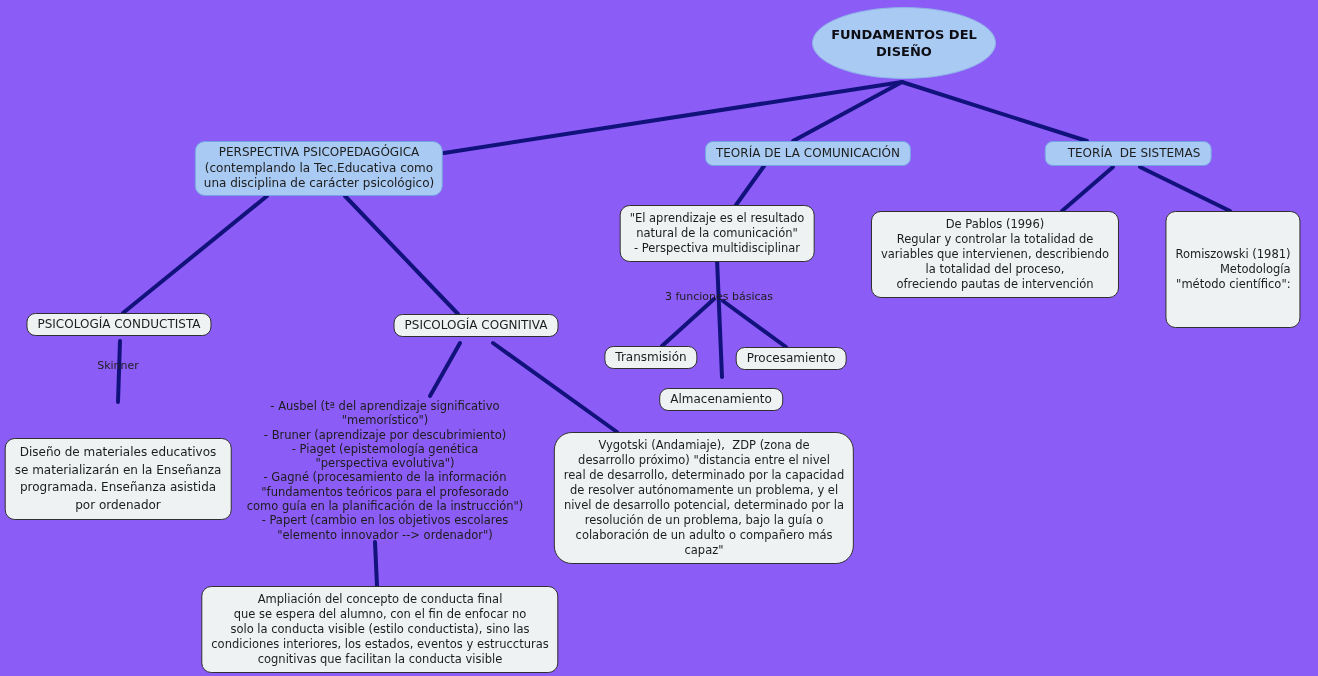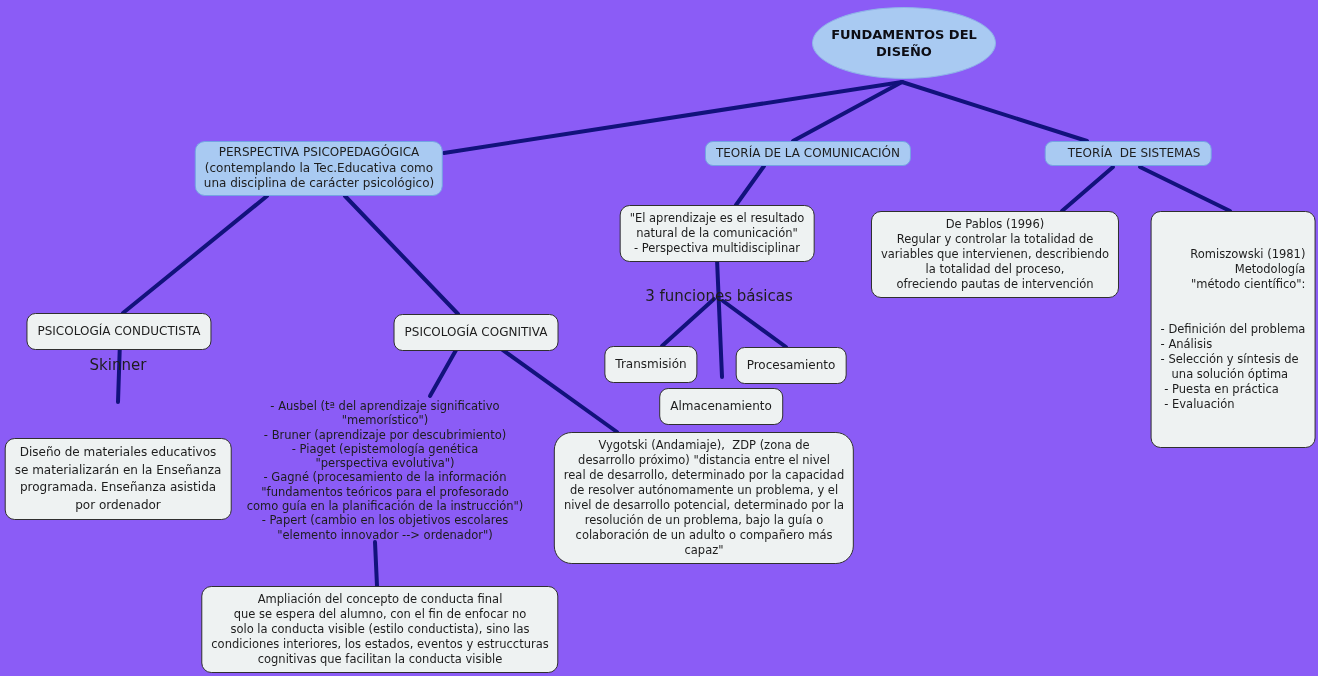--- a/index.html
+++ b/index.html
@@ -3,29 +3,29 @@
 <meta charset="utf-8">
 <style>
   html,body{margin:0;padding:0;background:#ffffff;}
   body{font-family:"DejaVu Sans","Liberation Sans",sans-serif;color:#1d1d1d;}
   #canvas{position:relative;width:1318px;height:676px;background:#8b5cf6;overflow:hidden;}
   #wires{position:absolute;left:0;top:0;width:1318px;height:676px;}
   .node{position:absolute;transform:translateX(-50%);box-sizing:border-box;
         white-space:pre;text-align:center;font-size:11.5px;line-height:15px;}
   .box{background:#eef2f2;border:1.6px solid #2f2f2f;border-radius:10px;padding:5px 9px;}
   .box-sm{background:#eef2f2;border:1.6px solid #2f2f2f;border-radius:9px;
-          padding:9px 10px;font-size:12px;line-height:17px;}
+          padding:2px 10px;font-size:12px;line-height:17px;}
   .blue{background:#a9caf2;border:1.6px solid #74a3e3;border-radius:8px;
         padding:2px 10px;font-size:12px;line-height:19px;}
   .blue-multi{background:#a9caf2;border:1.6px solid #74a3e3;border-radius:10px;
         padding:3px 8px;font-size:12px;line-height:15.5px;}
   .ellipse{background:#a9caf2;border:1.6px solid #8fb4e8;border-radius:50%;
         width:184px;height:72px;display:flex;align-items:center;justify-content:center;
         font-weight:bold;font-size:13px;line-height:17px;color:#0d0d14;}
-  .label{background:transparent;font-size:15px;line-height:15px;}
+  .label{background:transparent;font-size:11px;line-height:15px;}
   .lh18{line-height:17.5px;font-size:12px;}
   .rz-items{text-align:left;white-space:pre;}
   .rz-header{text-align:right;white-space:pre;}
 </style>
 </head>
 <body>
 
 <div id="canvas">
 
   <svg id="wires" viewBox="0 0 1318 676" xmlns="http://www.w3.org/2000/svg">
@@ -68,26 +68,20 @@
   <div class="node box" style="left:995px;top:211px;">De Pablos (1996)
 Regular y controlar la totalidad de
 variables que intervienen, describiendo
 la totalidad del proceso,
 ofreciendo pautas de intervención</div>
 
   <div class="node box" style="left:1233px;top:211px;">
     <div class="rz-header">Romiszowski (1981)
 Metodología
 "método científico":</div>
-    <div class="rz-items">- Definición del problema
-- Análisis
-- Selección y síntesis de
-   una solución óptima
- - Puesta en práctica
- - Evaluación</div>
   </div>
 
   <div class="node box-sm" style="left:119px;top:313px;">PSICOLOGÍA CONDUCTISTA</div>
 
   <div class="node label" style="left:118px;top:358px;">Skinner</div>
 
   <div class="node box lh18" style="left:118px;top:402px;margin-top:36px;">Diseño de materiales educativos
 se materializarán en la Enseñanza
 programada. Enseñanza asistida
 por ordenador</div>

